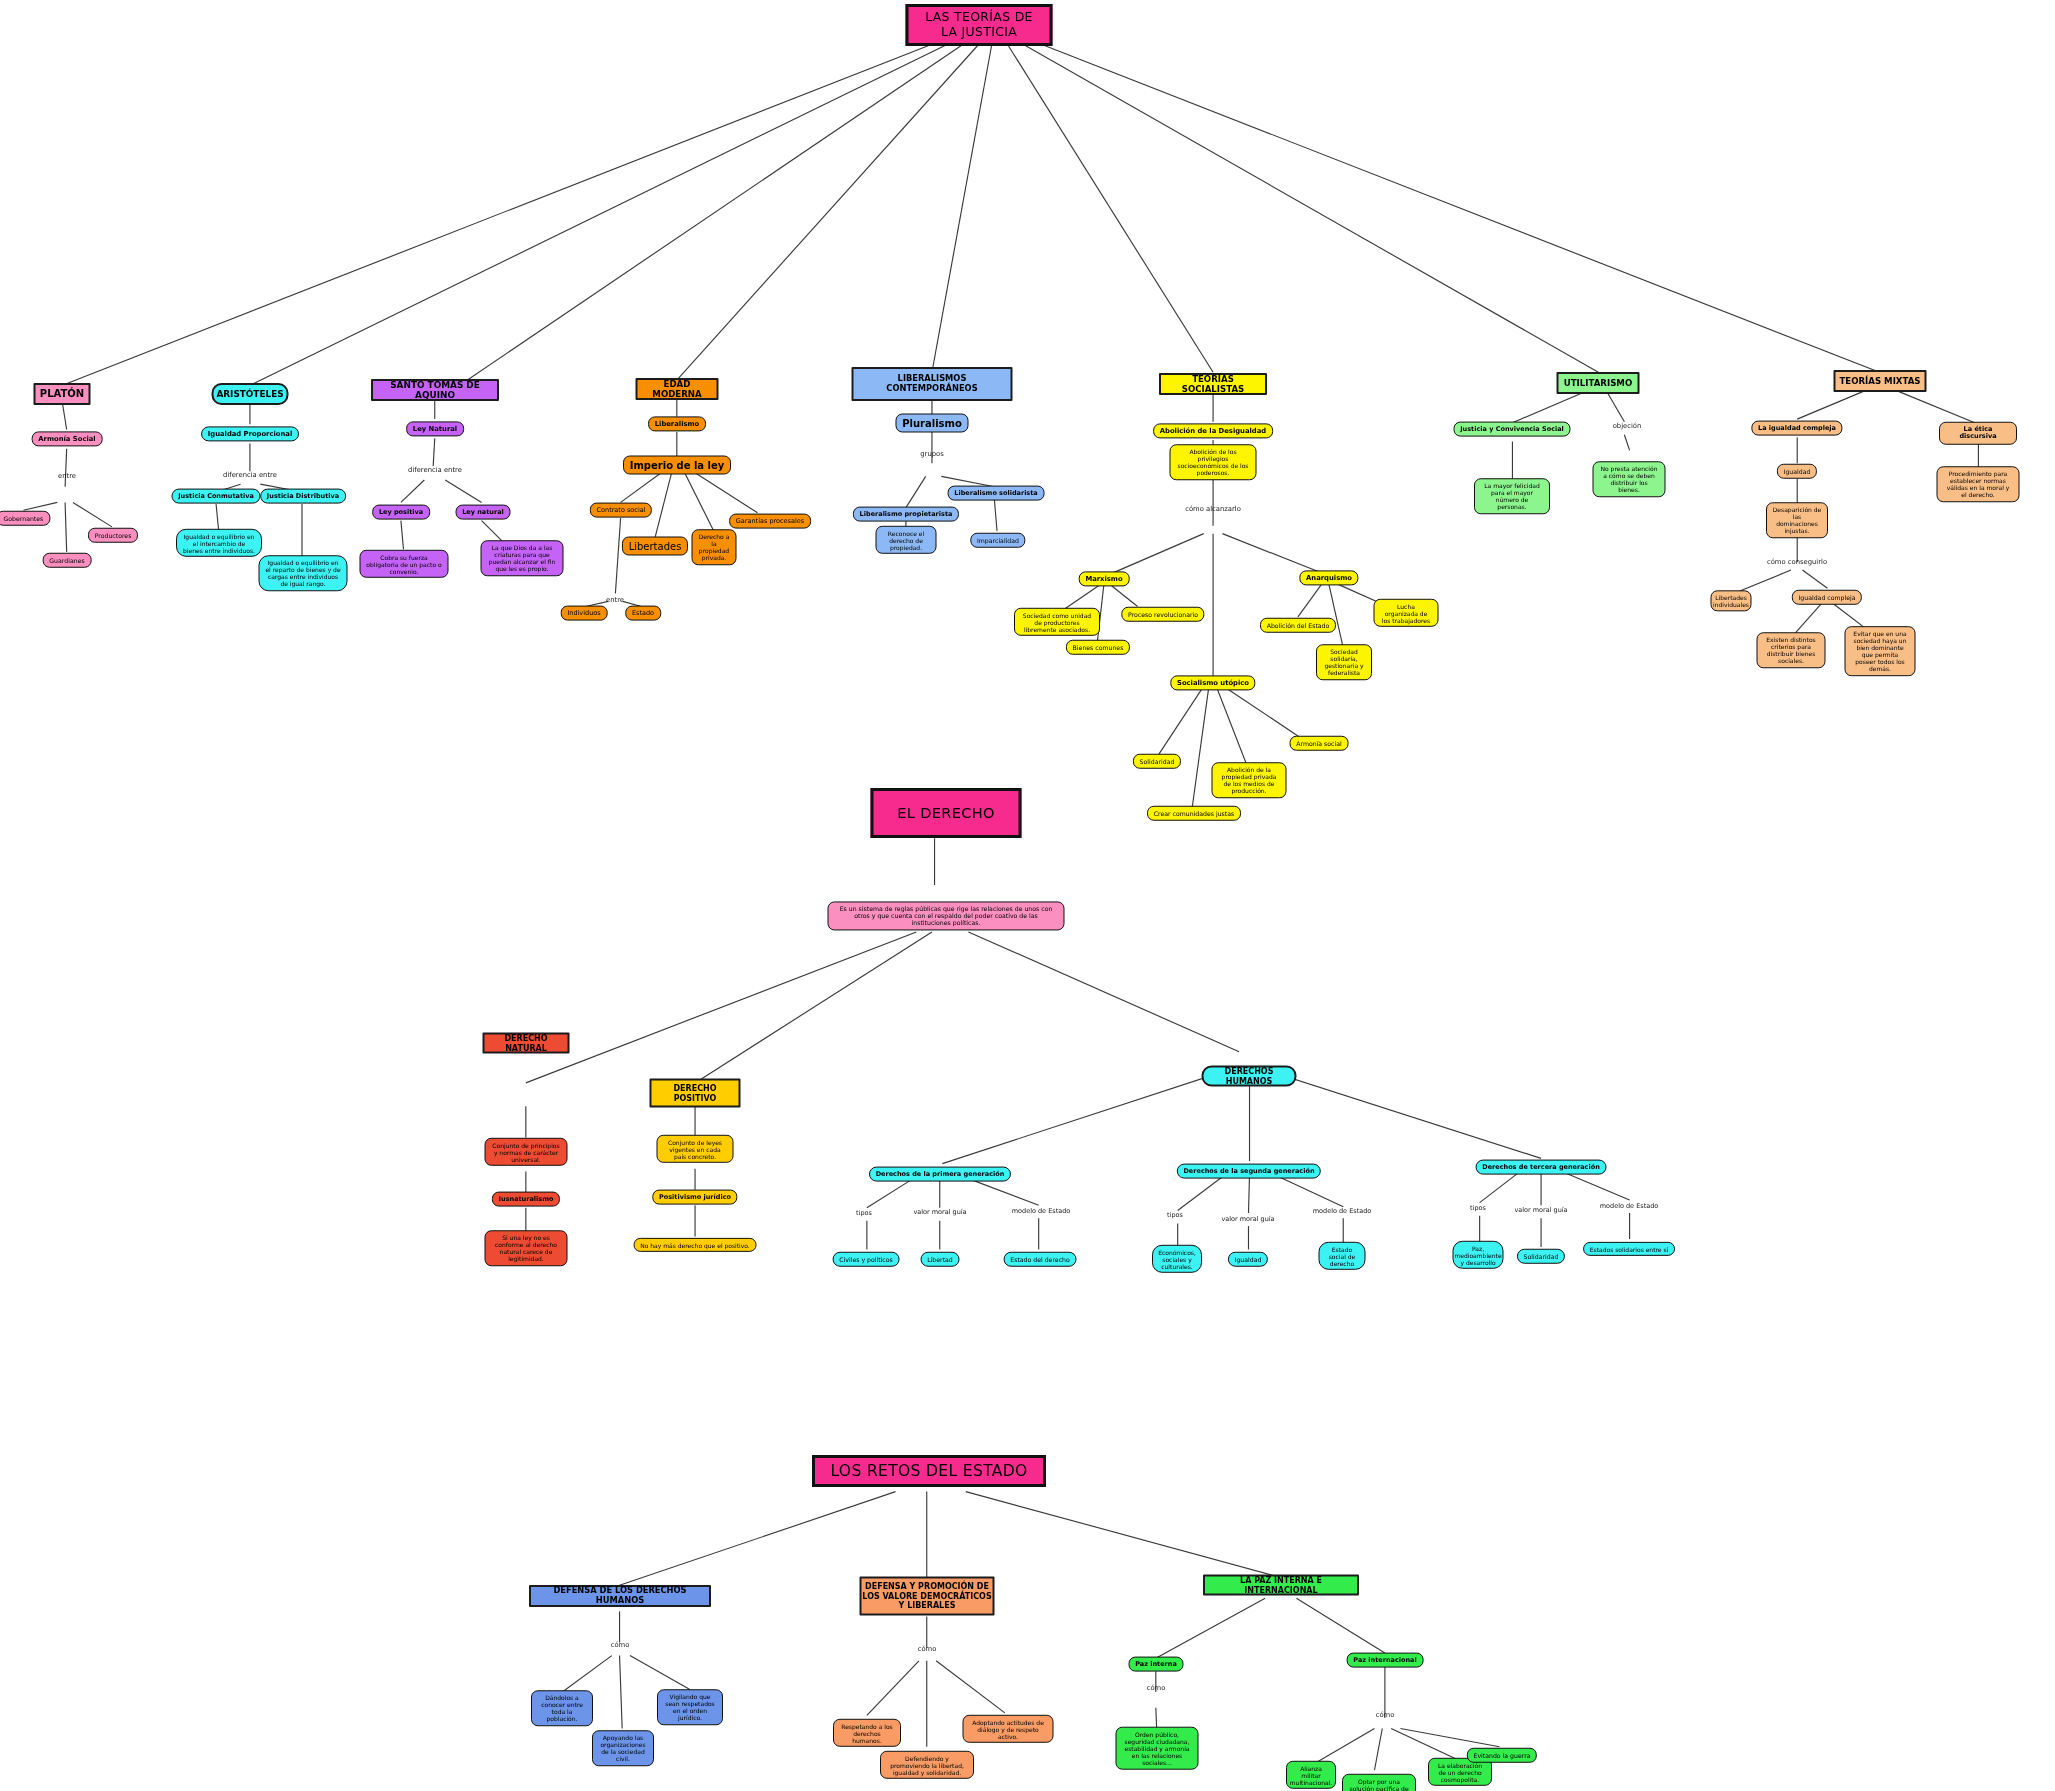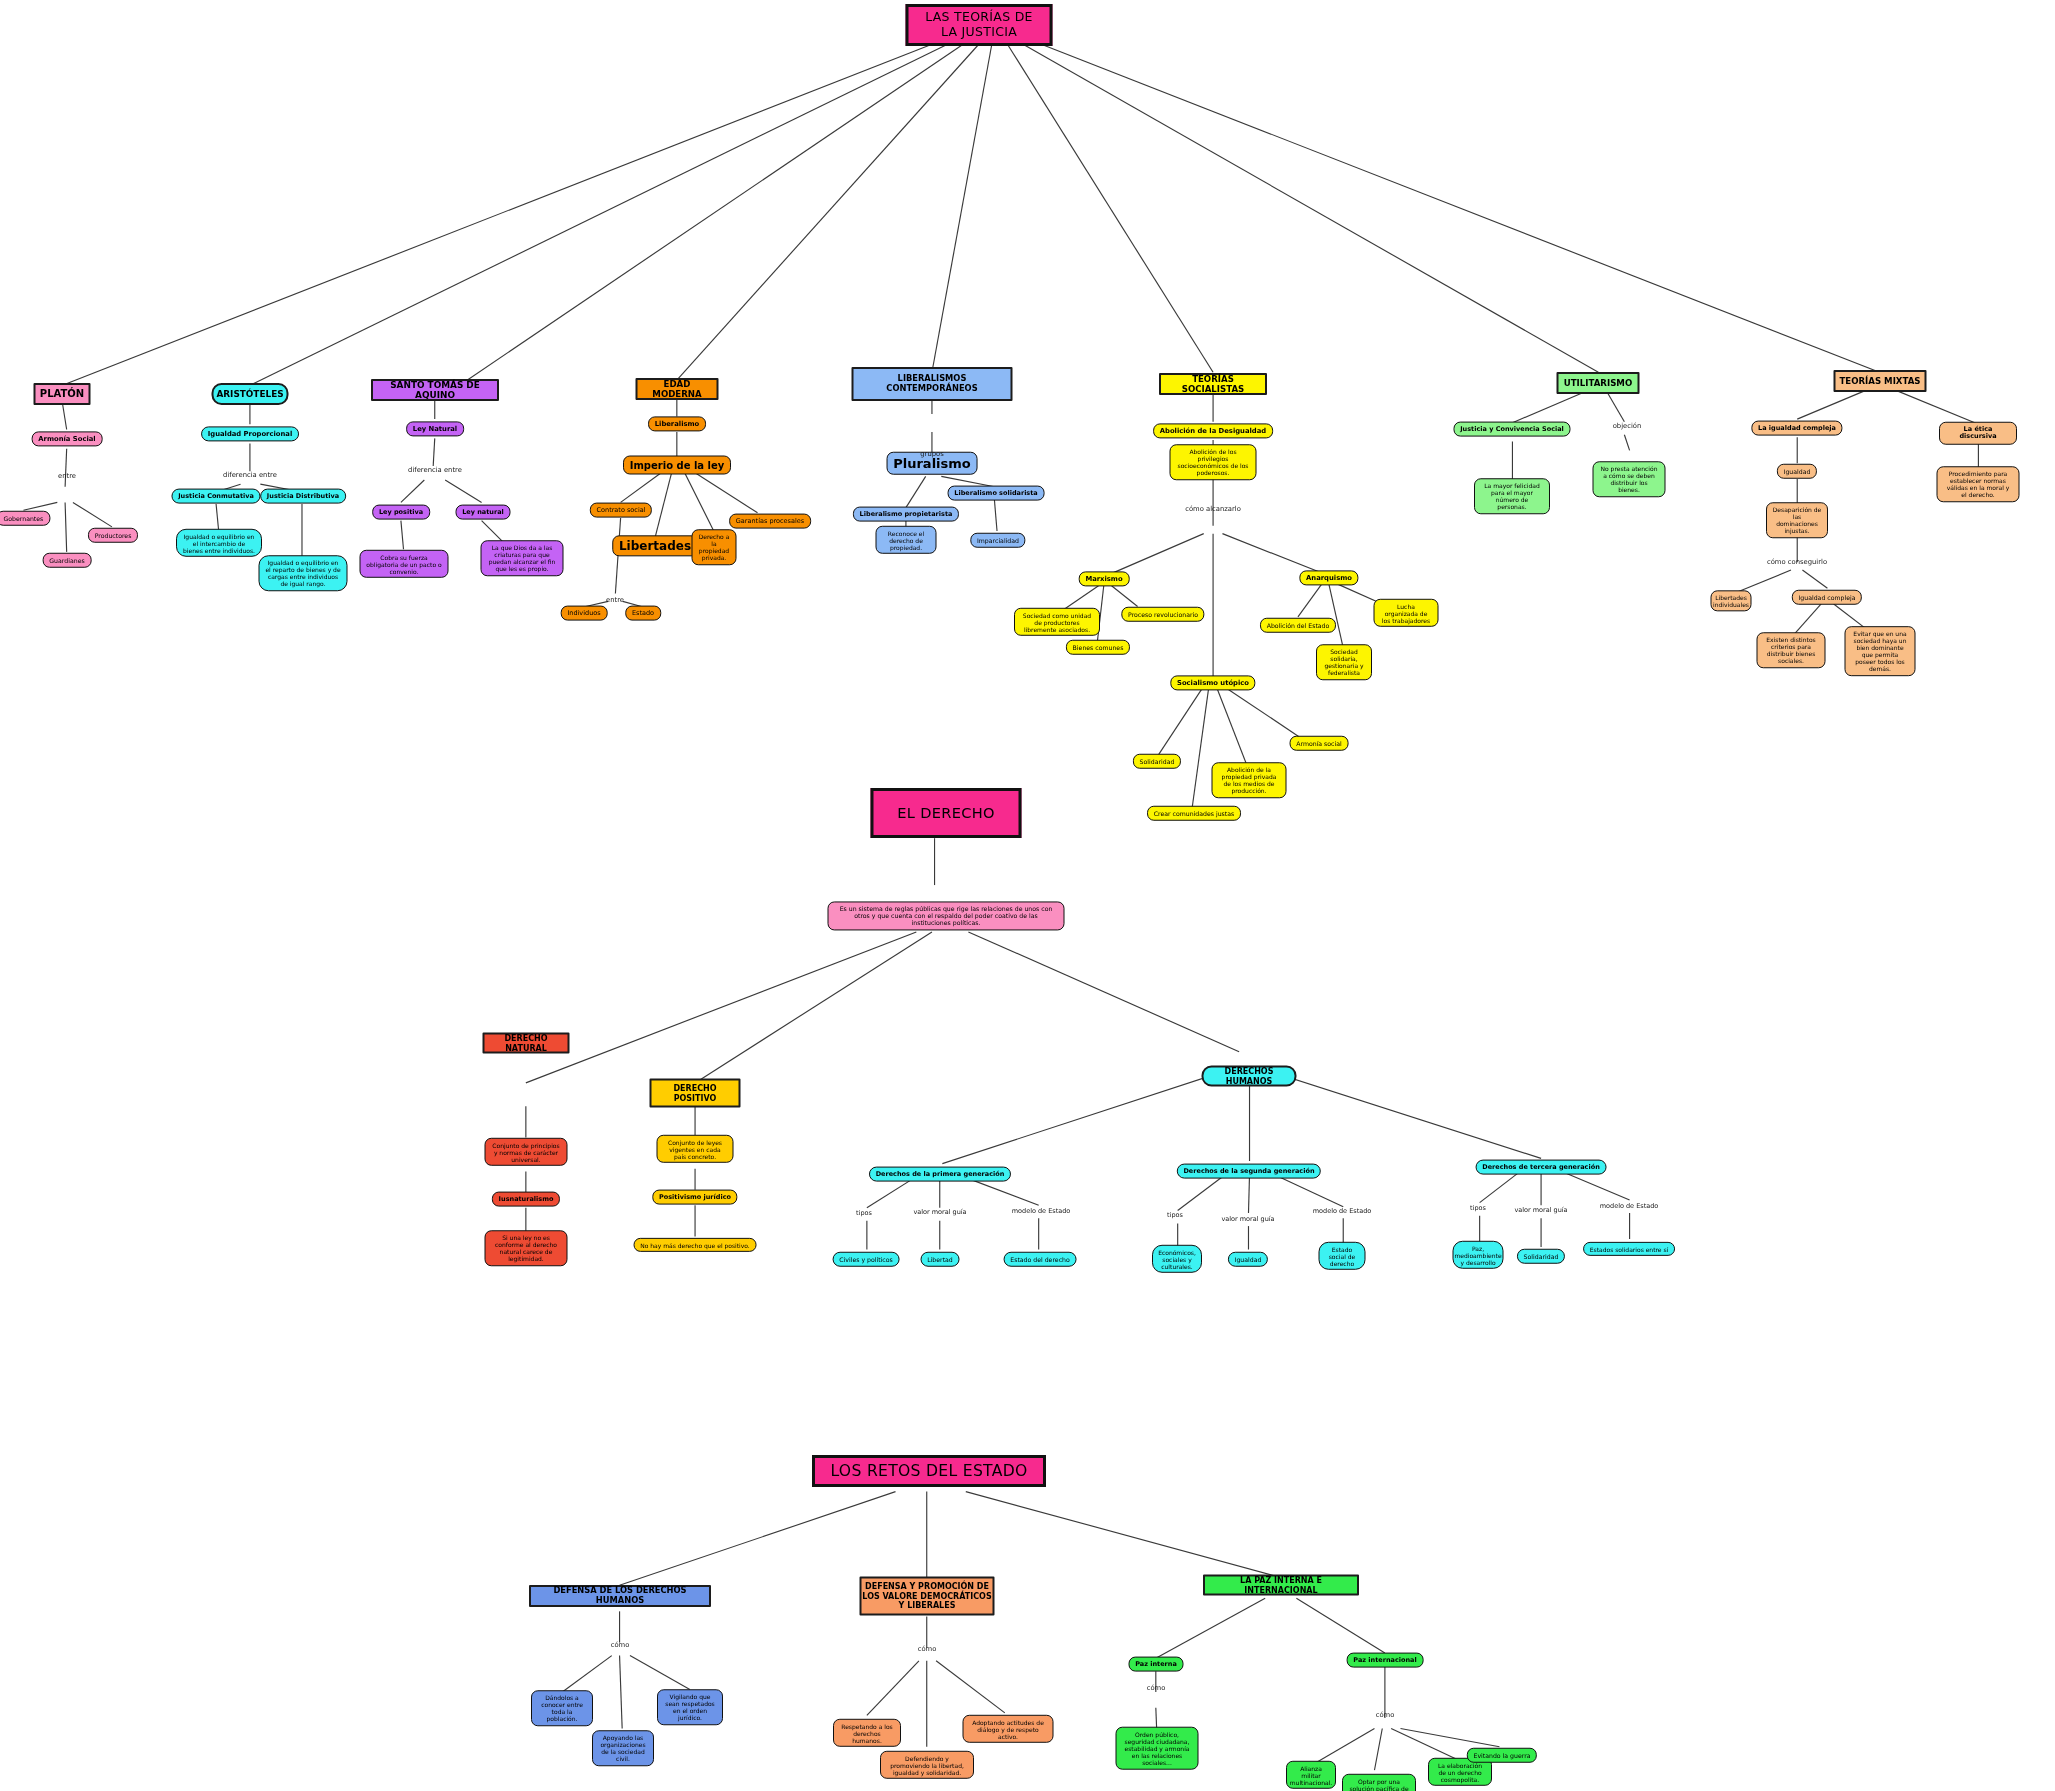--- a/index.html
+++ b/index.html
@@ -284,41 +284,41 @@
 </div>
 <div class="node rnd bold c-orange" style="left:677px;top:424px;font-size:6.8px;">
   <span>Liberalismo</span>
 </div>
 <div class="node rnd bold c-orange" style="left:677px;top:465px;font-size:10px;">
   <span>Imperio de la ley</span>
 </div>
 <div class="node rnd c-orange" style="left:621px;top:510px;font-size:6.5px;">
   <span>Contrato social</span>
 </div>
-<div class="node rnd c-orange" style="left:655px;top:546px;font-size:12px;font-weight:bold;">
+<div class="node rnd c-orange" style="left:655px;top:546px;font-size:10px;">
   <span>Libertades</span>
 </div>
 <div class="node rnd c-orange" style="left:714px;top:547px;width:45px;font-size:6px;">
   <span>Derecho a la propiedad privada.</span>
 </div>
 <div class="node rnd c-orange" style="left:770px;top:521px;font-size:6.5px;">
   <span>Garantías procesales</span>
 </div>
 <div class="linklabel" style="left:615px;top:600px;font-size:6.8px;">entre</div>
 <div class="node rnd c-orange" style="left:584px;top:613px;font-size:6.5px;">
   <span>Individuos</span>
 </div>
 <div class="node rnd c-orange" style="left:643px;top:613px;font-size:6.5px;">
   <span>Estado</span>
 </div>
 
 <div class="node hdr c-blue" style="left:932px;top:384px;width:161px;height:34px;font-size:8.3px;">
   <span>LIBERALISMOS CONTEMPORÁNEOS</span>
 </div>
-<div class="node rnd bold c-blue" style="left:932px;top:423px;font-size:13px;margin-top:40px;">
+<div class="node rnd bold c-blue" style="left:932px;top:423px;font-size:10px;">
   <span>Pluralismo</span>
 </div>
 <div class="linklabel" style="left:932px;top:454px;font-size:6.8px;">grupos</div>
 <div class="node rnd bold c-blue" style="left:906px;top:514px;font-size:6.5px;">
   <span>Liberalismo propietarista</span>
 </div>
 <div class="node rnd bold c-blue" style="left:996px;top:493px;font-size:6.5px;">
   <span>Liberalismo solidarista</span>
 </div>
 <div class="node rnd c-blue" style="left:906px;top:540px;width:61px;font-size:6px;">

